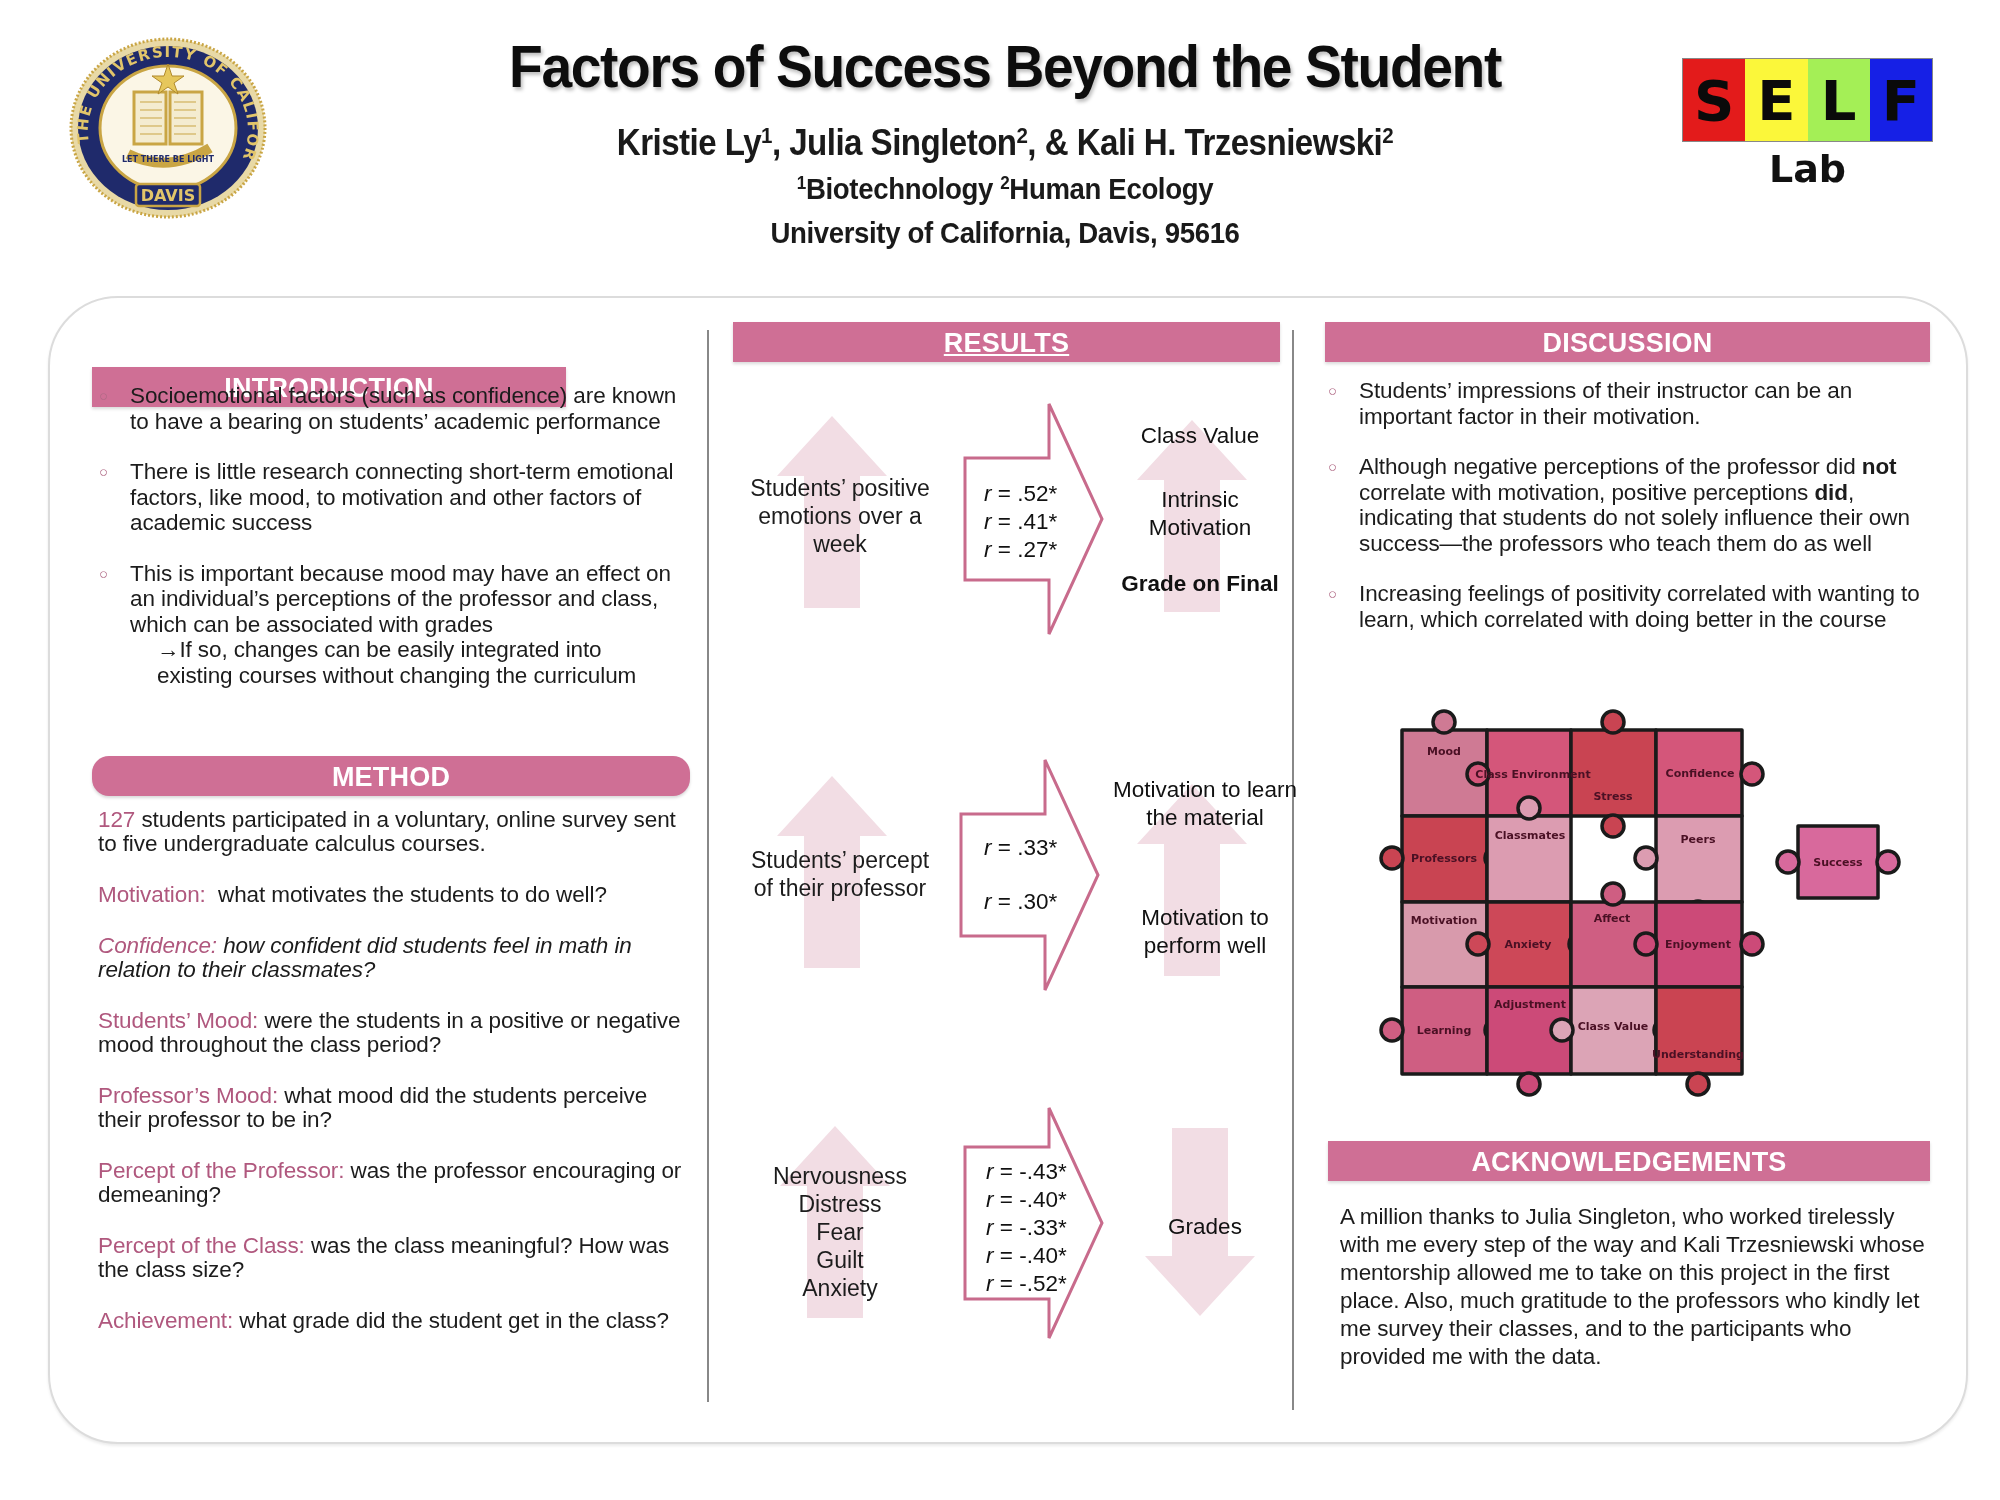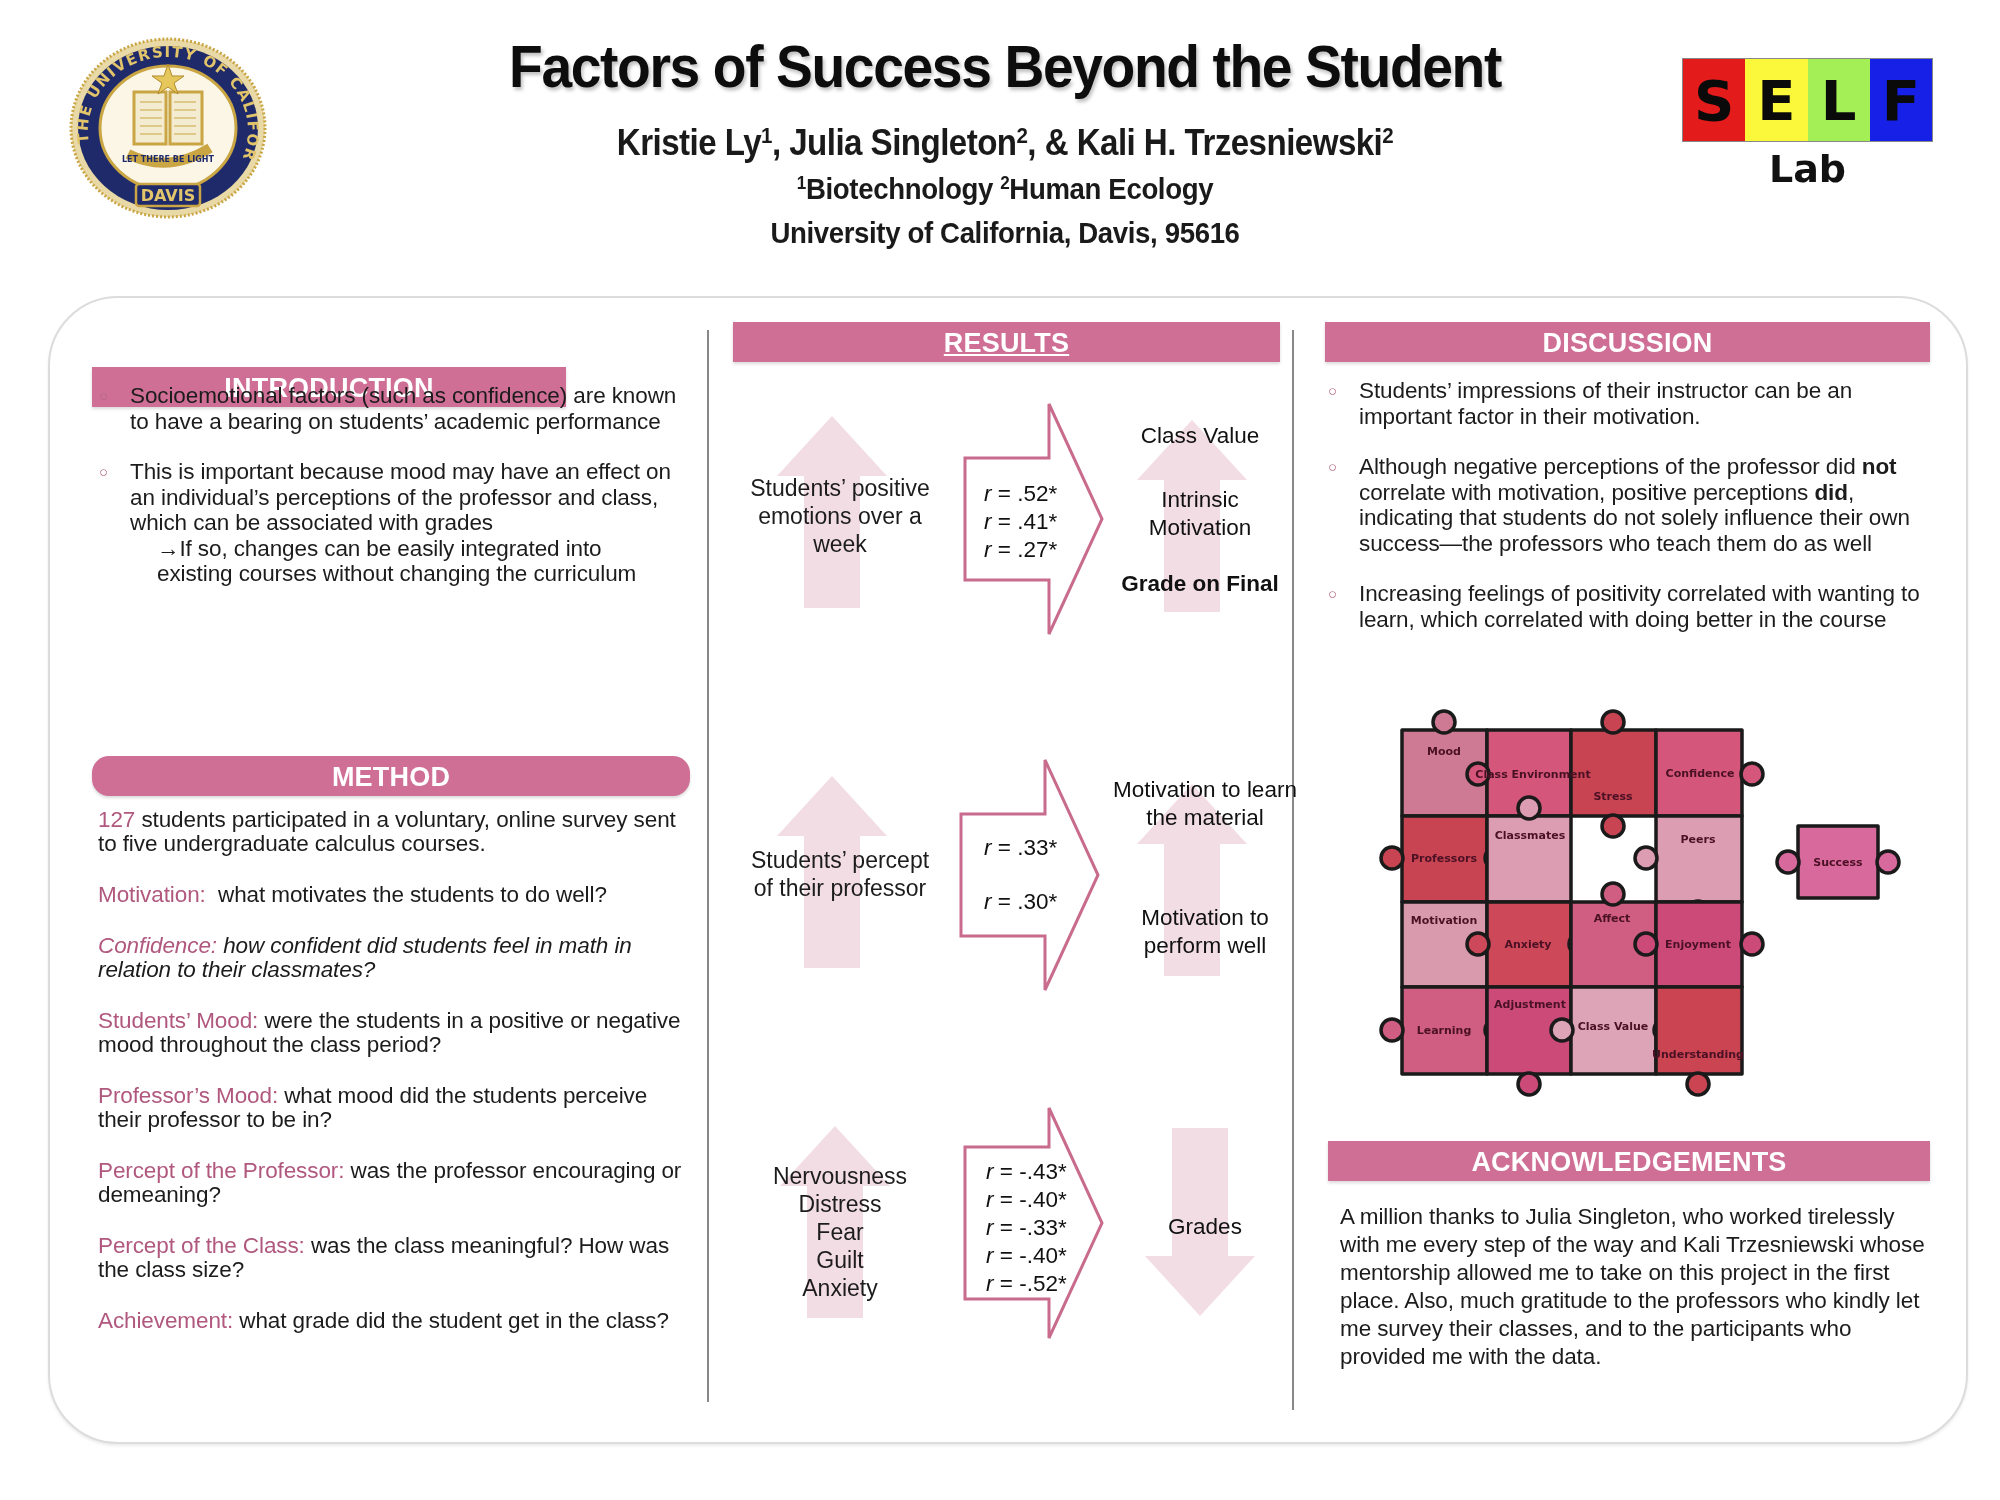--- a/index.html
+++ b/index.html
@@ -105,20 +105,21 @@
 <div class="abs" id="self-lab">Lab</div>
 
 <div class="abs" id="panel"></div>
 <div class="abs divider" style="left:707px; top:330px; height:1072px;"></div>
 <div class="abs divider" style="left:1292px; top:330px; height:1080px;"></div>
 
 <div class="abs sec-head" style="left:92px; top:322px; width:474px;margin-top:45px;">INTRODUCTION</div>
 
 <div class="abs txt" style="left:99px; top:383px; width:590px;">
   <div class="bul" style="margin-bottom:25px;">Socioemotional factors (such as confidence) are known to have a bearing on students’ academic performance</div>
+  <div class="bul" style="margin-bottom:25px;">There is little research connecting short-term emotional factors, like mood, to motivation and other factors of academic success</div>
   <div class="bul">This is important because mood may have an effect on an individual’s perceptions of the professor and class, which can be associated with grades</div>
   <div class="sub" style="padding-left:58px; width:560px;">→If so, changes can be easily integrated into existing courses without changing the curriculum</div>
 </div>
 
 <div class="abs sec-head" style="left:92px; top:756px; width:598px;border-radius:17px;">METHOD</div>
 
 <div class="abs txt" style="left:98px; top:808px; width:596px; line-height:24px;">
   <div style="margin-bottom:27px;"><span class="pink">127</span><span> students participated in a voluntary, online survey sent to five undergraduate calculus courses.</span></div>
   <div style="margin-bottom:27px;"><span class="pink">Motivation:</span><span style="white-space:pre-wrap">  what motivates the students to do well?</span></div>
   <div style="margin-bottom:27px;font-style:italic;"><span class="pink">Confidence:</span><span> how confident did students feel in math in relation to their classmates?</span></div>

